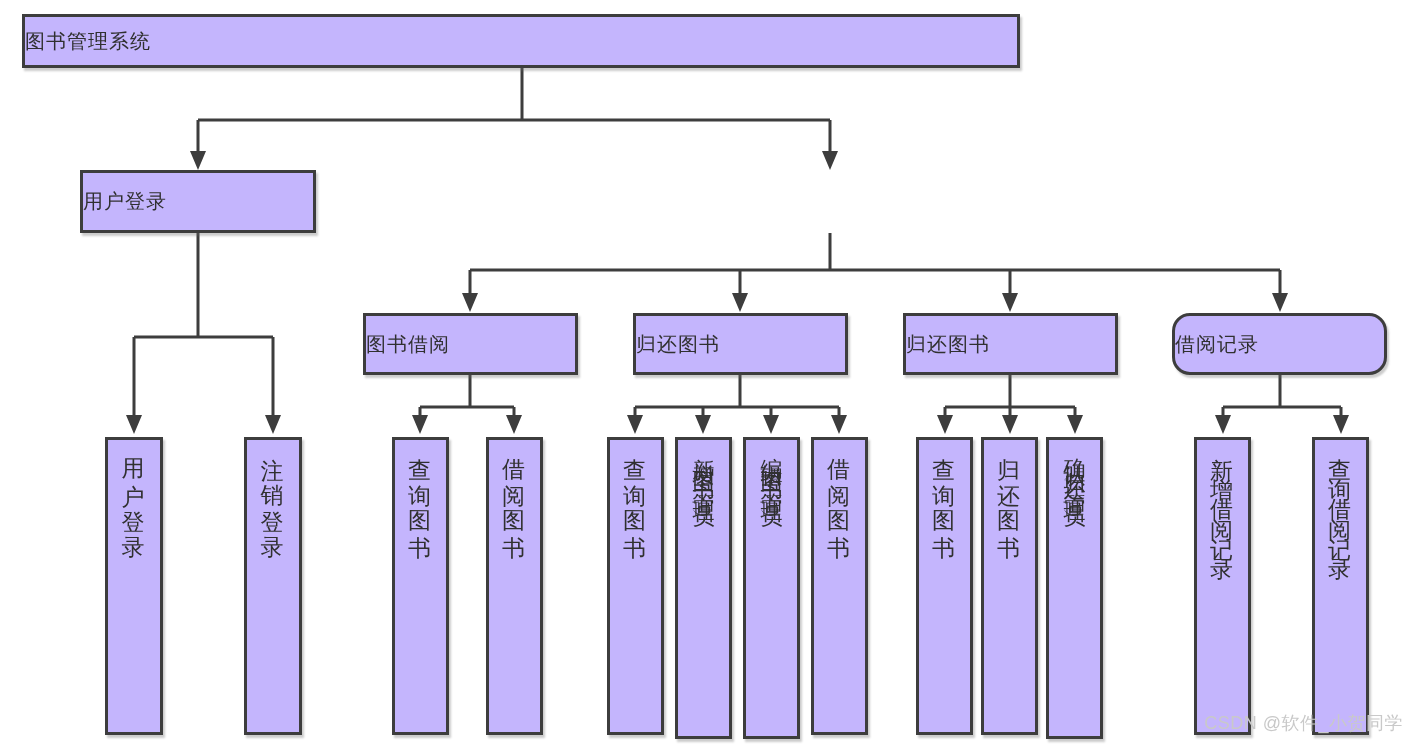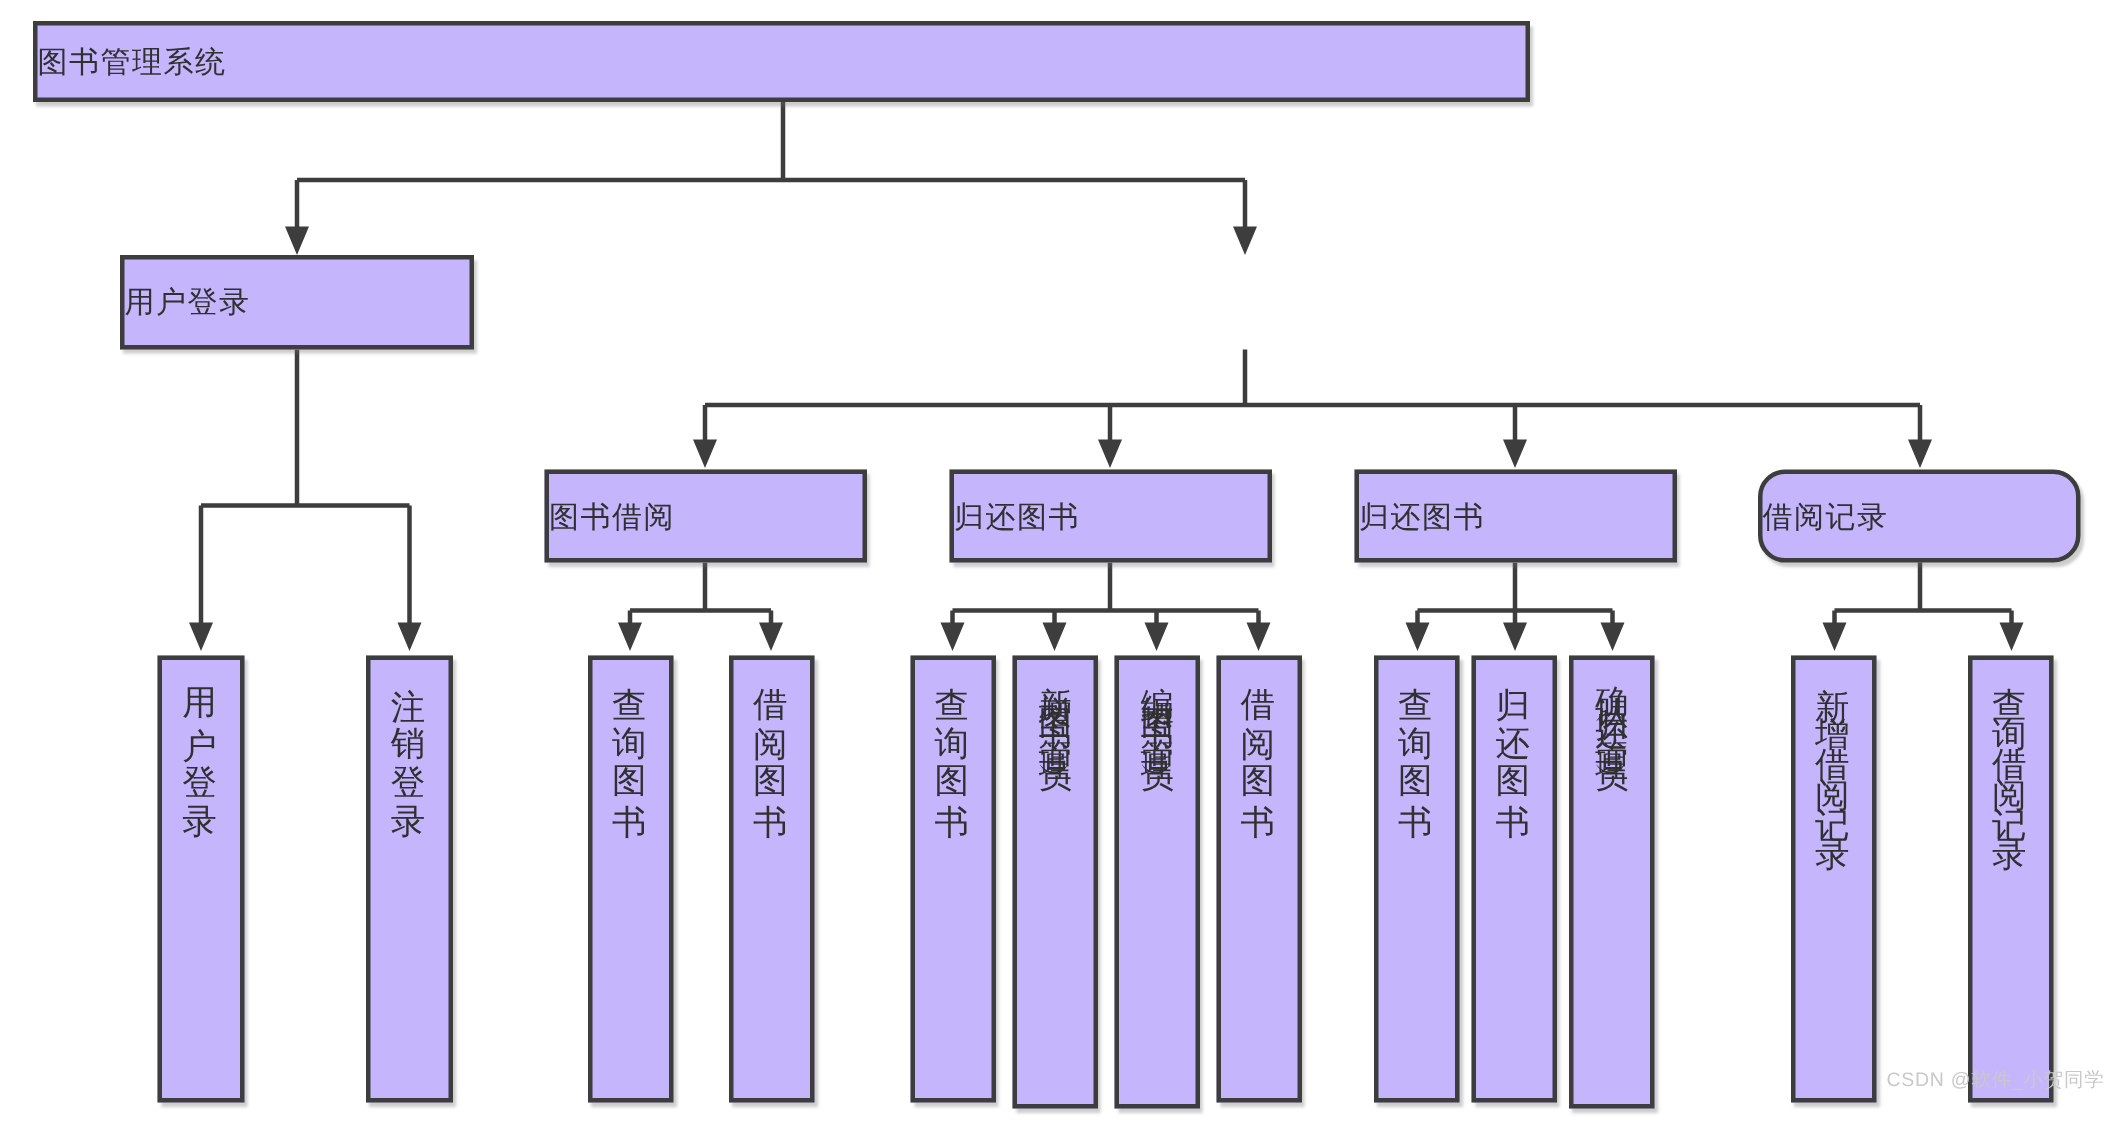--- a/index.html
+++ b/index.html
@@ -20,21 +20,21 @@
     font-size:23px; white-space:nowrap;
   }
   .ls4  { letter-spacing:26px; }
   .ls6  { letter-spacing:20px; }
   .ls9  { letter-spacing:7px; font-size:22px; }
   .ls4 .vlabel { margin-bottom:-26px; }
   .ls6 .vlabel { margin-bottom:-20px; }
   .ls9 .vlabel { margin-bottom:-7px; }
   .watermark {
     position:absolute; left:1183px; top:711px; width:220px;
-    font-size:13px; color:#c9c9c9; letter-spacing:0.5px;
+    font-size:18px; color:#c9c9c9; letter-spacing:0.5px;
     pointer-events:none; z-index:5; text-align:right;
   }
 </style>
 </head>
 <body>
 
 <div class="canvas">
 
   <svg class="connectors" width="1405" height="747" viewBox="0 0 1405 747">
     <path fill="none" stroke="#3d3d3d" stroke-width="3" d="

